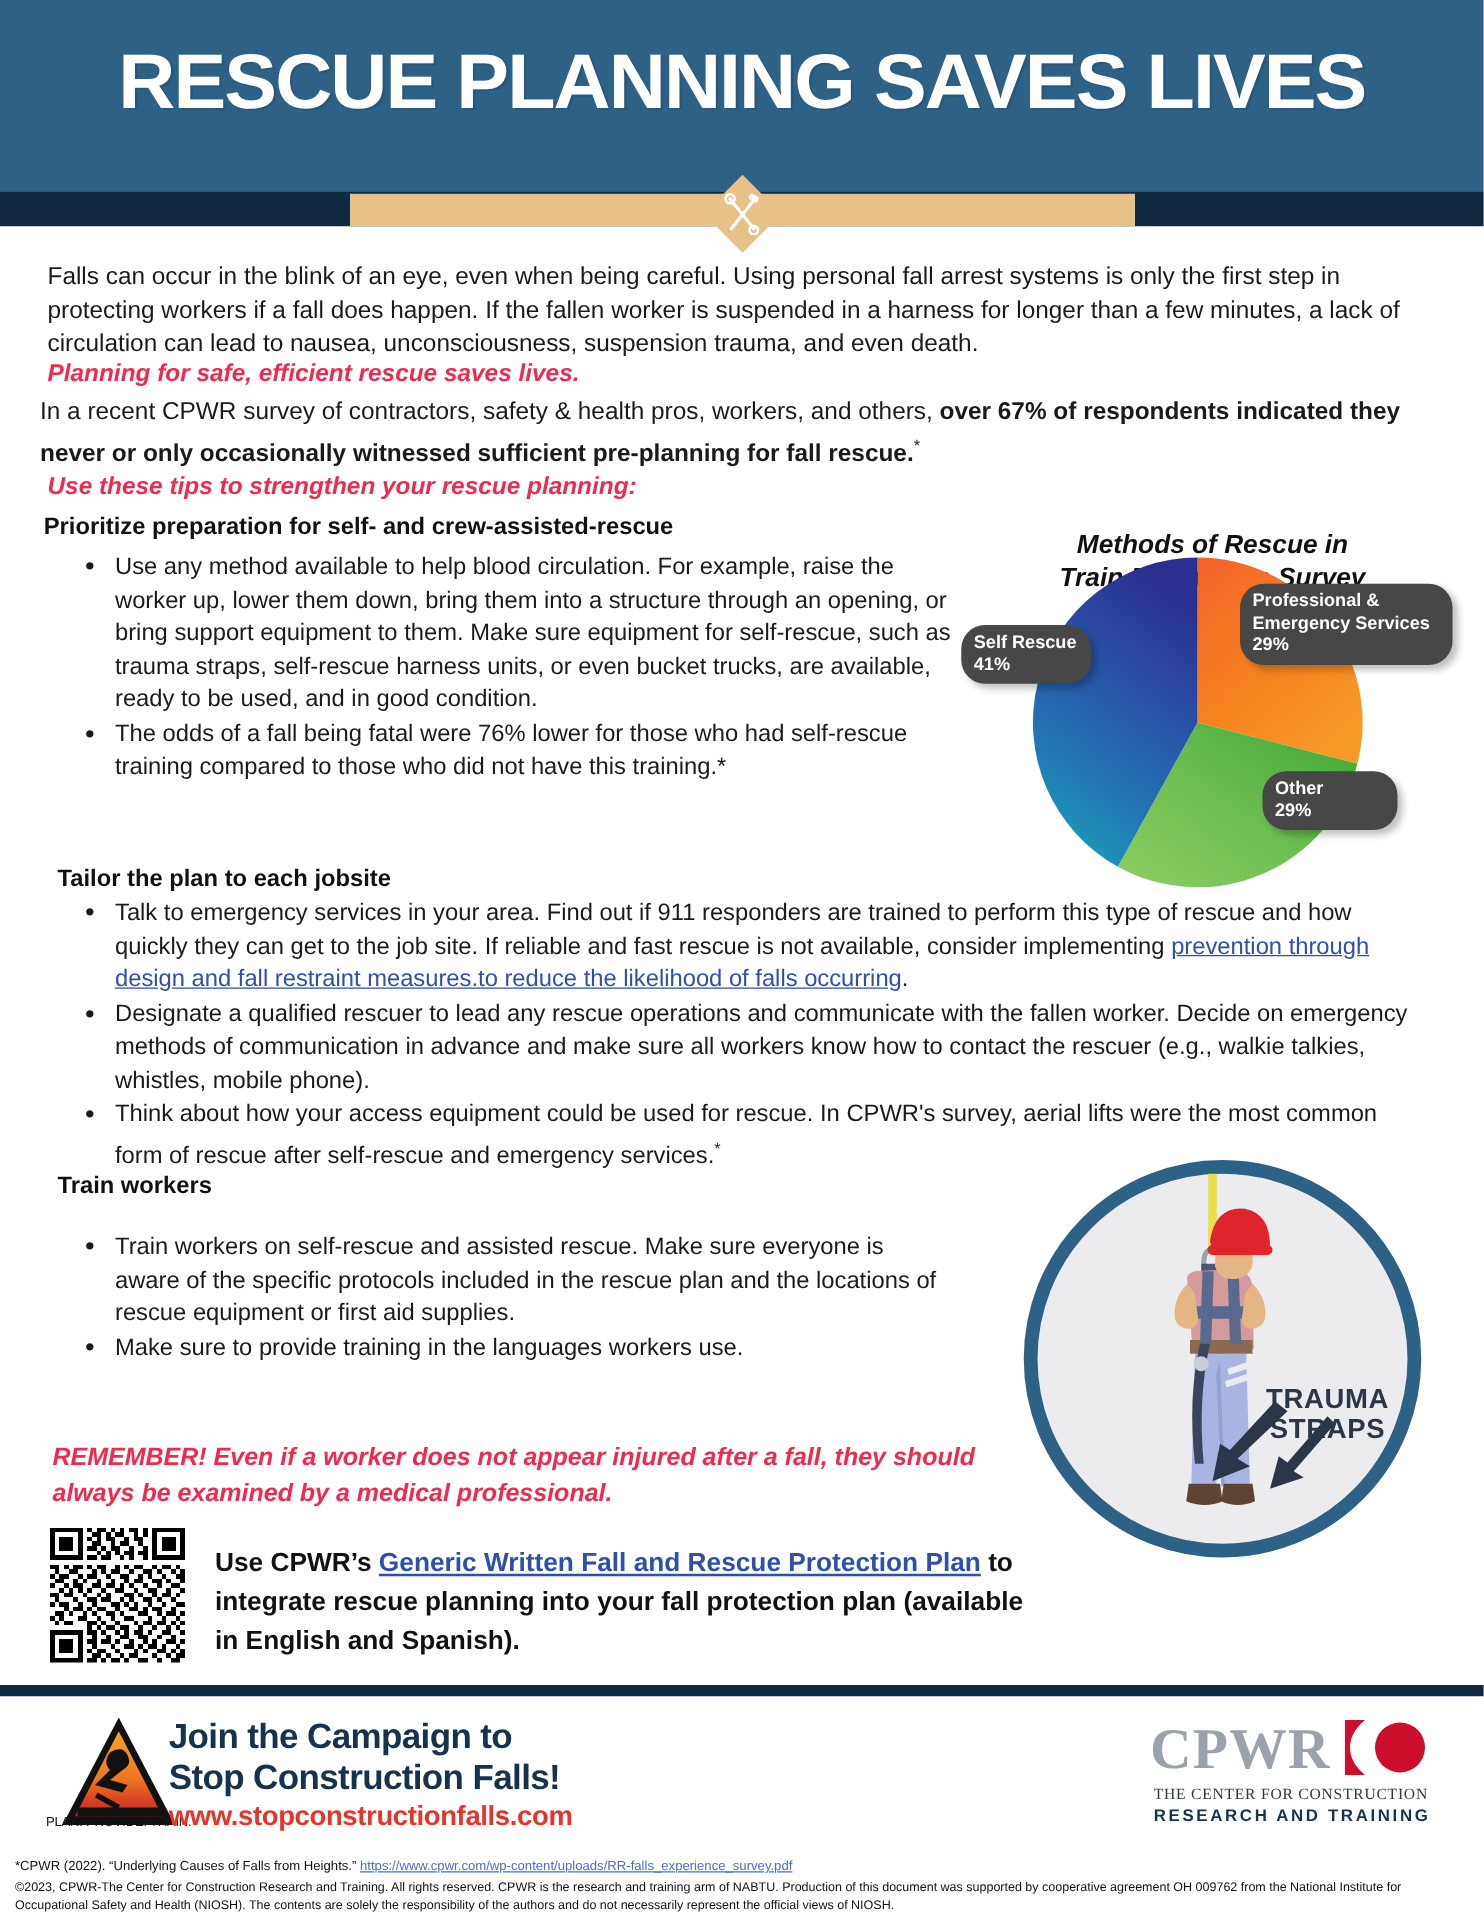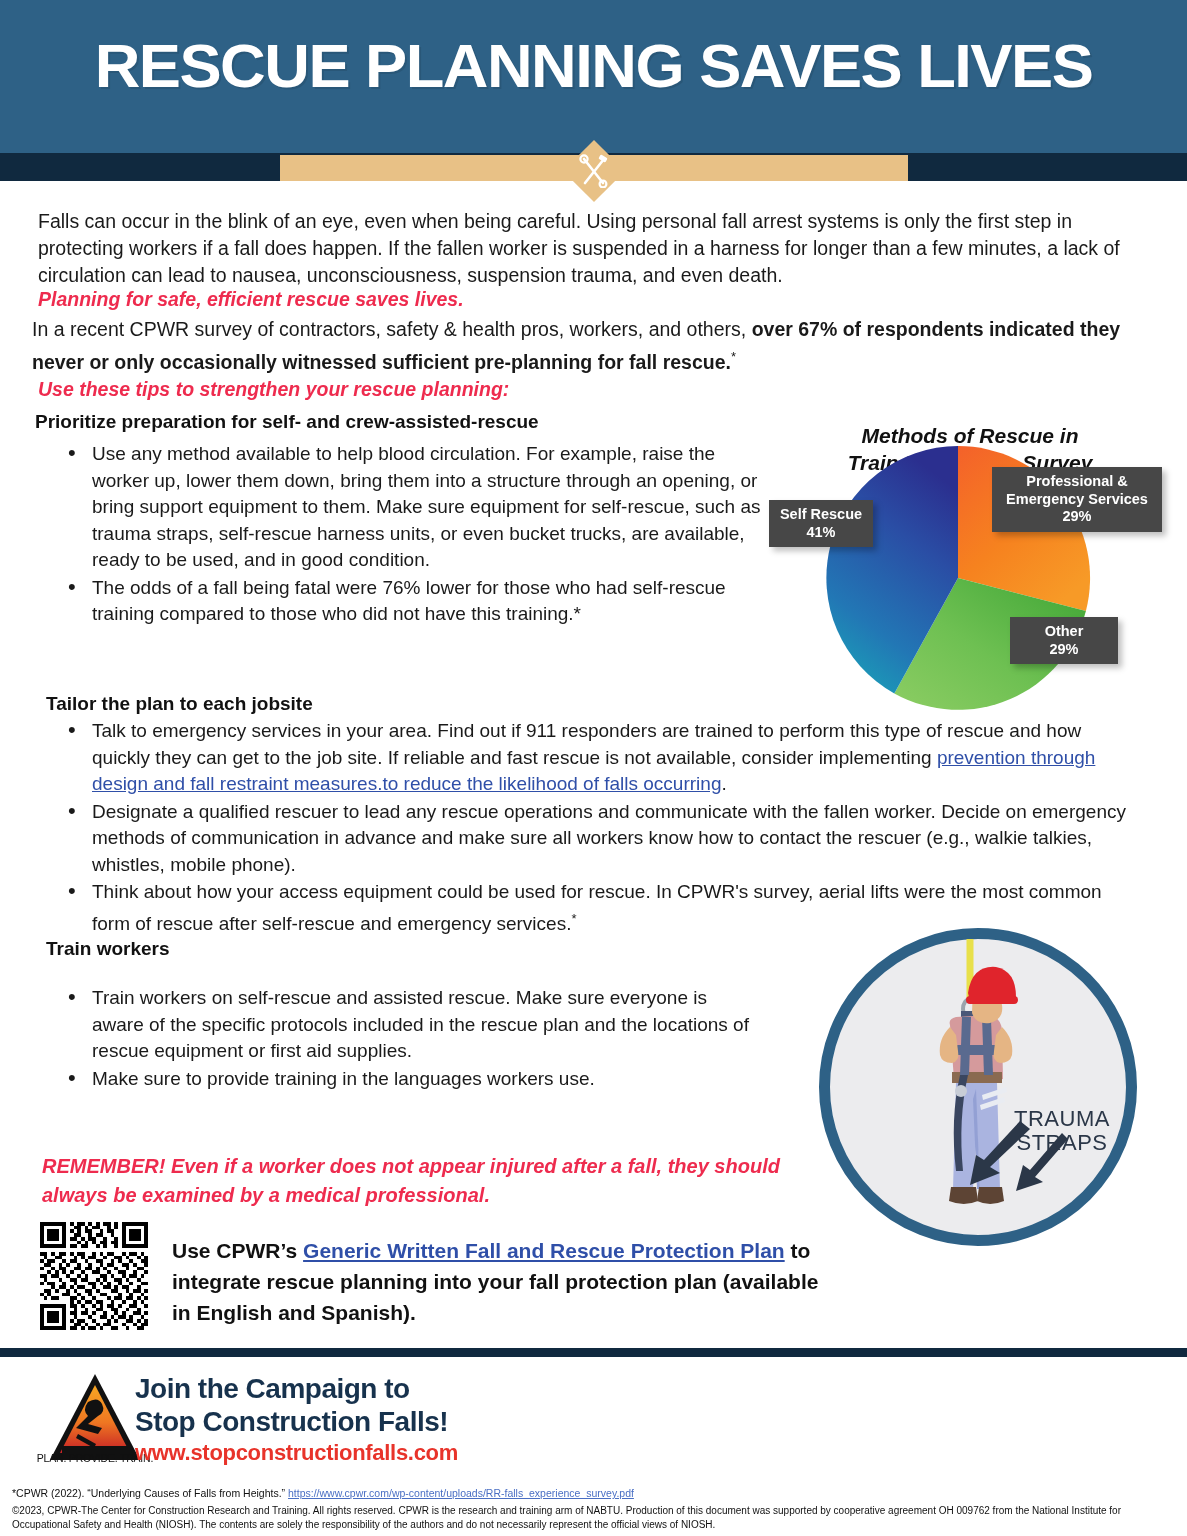--- a/index.html
+++ b/index.html
@@ -111,41 +111,41 @@
     line-height: 27px;
     margin-top: 44px;
   }
   .pie {
     position: absolute; left: 54px; top: 66px; width: 268px; height: 268px;
   }
   .pielabel {
     position: absolute;
     background: #474747;
     color: #fff;
-    text-align: center;
     font-weight: 700;
     font-size: 14.5px;
     line-height: 17.5px;
     padding: 6px 10px;
     box-shadow: 4px 4px 6px rgba(0,0,0,0.25);
+    border-radius: 19px;
   }
   .lab-self { left: -1px; top: 122px; width: 104px; }
   .lab-prof { left: 222px; top: 89px; width: 170px; }
   .lab-other { left: 240px; top: 239px; width: 108px; }
 
   
   .trauma {
     position: absolute; left: 819px; top: 928px; width: 318px; height: 318px;
     border-radius: 50%;
     background: #ececee;
     border: 11px solid #2e6186;
   }
   .trauma-label {
     position: absolute; left: 172px; top: 168px;
-    color: #2b3748; font-weight: 400; font-size: 22px; line-height: 24px;
+    color: #2b3748; font-weight: 700; font-size: 22px; line-height: 24px;
     text-align: center; width: 120px; letter-spacing: 0.5px;
   }
 
   
   .qr {
     position: absolute; left: 40px; top: 1222px; width: 108px; height: 108px;
     background: #fff;
   }
   .cta {
     position: absolute; left: 172px; top: 1235px; width: 660px;
@@ -596,19 +596,28 @@
     <path d="M30 62 l18 10 l-2 4 l-18 -10 Z" fill="#111"></path>
   </svg>
   <div class="camp-tag">PLAN. PROVIDE. TRAIN.</div>
 
   <div class="camp-text">
     <div class="camp-l1">Join the Campaign to</div>
     <div class="camp-l2">Stop Construction Falls!</div>
     <div class="camp-url">www.stopconstructionfalls.com</div>
   </div>
 
+  <div class="cpwr-logo">
+    <div class="cpwr-word">CPWR</div>
+    <svg width="70" height="48" viewBox="0 0 70 48" style="position:absolute;left:152px;top:2px;">
+      <path d="M4 2 h16 q-12 10 -12 22 q0 12 12 22 h-16 Z" fill="#ce0e2d"></path>
+      <circle cx="48" cy="24" r="20" fill="#ce0e2d"></circle>
+    </svg>
+    <div class="cpwr-tag1">THE CENTER FOR CONSTRUCTION</div>
+    <div class="cpwr-tag2">RESEARCH AND TRAINING</div>
+  </div>
 
   <div class="fine1">
     <span>*CPWR (2022). “Underlying Causes of Falls from Heights.” </span><a href="#">https://www.cpwr.com/wp-content/uploads/RR-falls_experience_survey.pdf</a>
   </div>
   <div class="fine2">©2023, CPWR-The Center for Construction Research and Training. All rights reserved. CPWR is the research and training arm of NABTU. Production of this document was supported by cooperative agreement OH 009762 from the National Institute for Occupational Safety and Health (NIOSH). The contents are solely the responsibility of the authors and do not necessarily represent the official views of NIOSH.</div>
 
 </div>
 
 </body></html>

